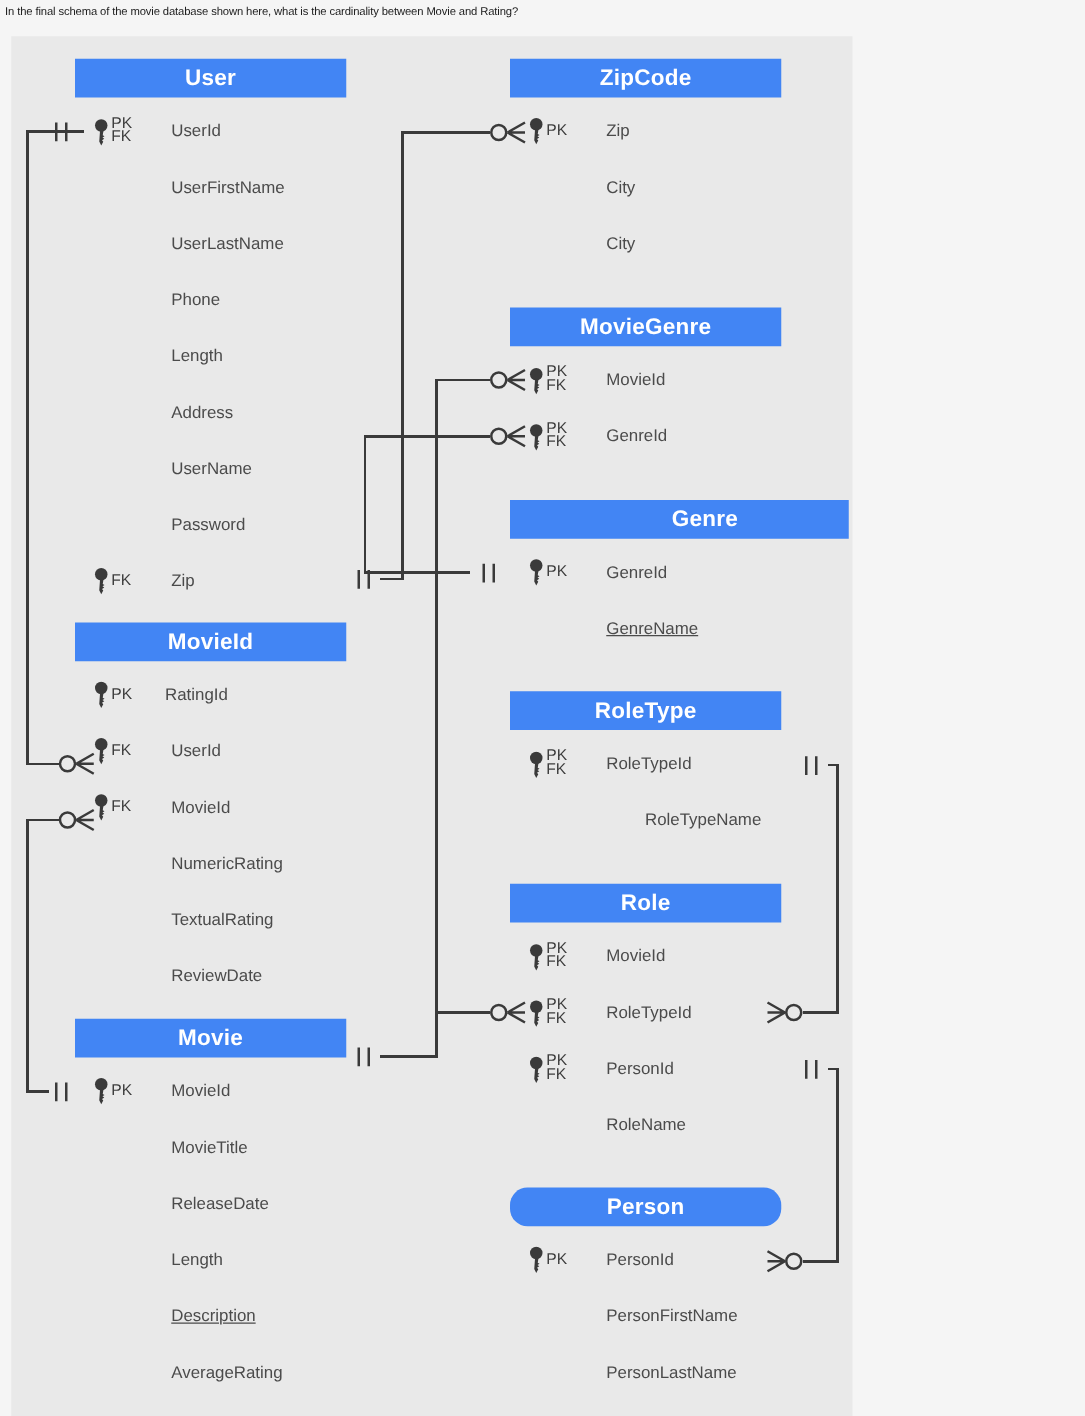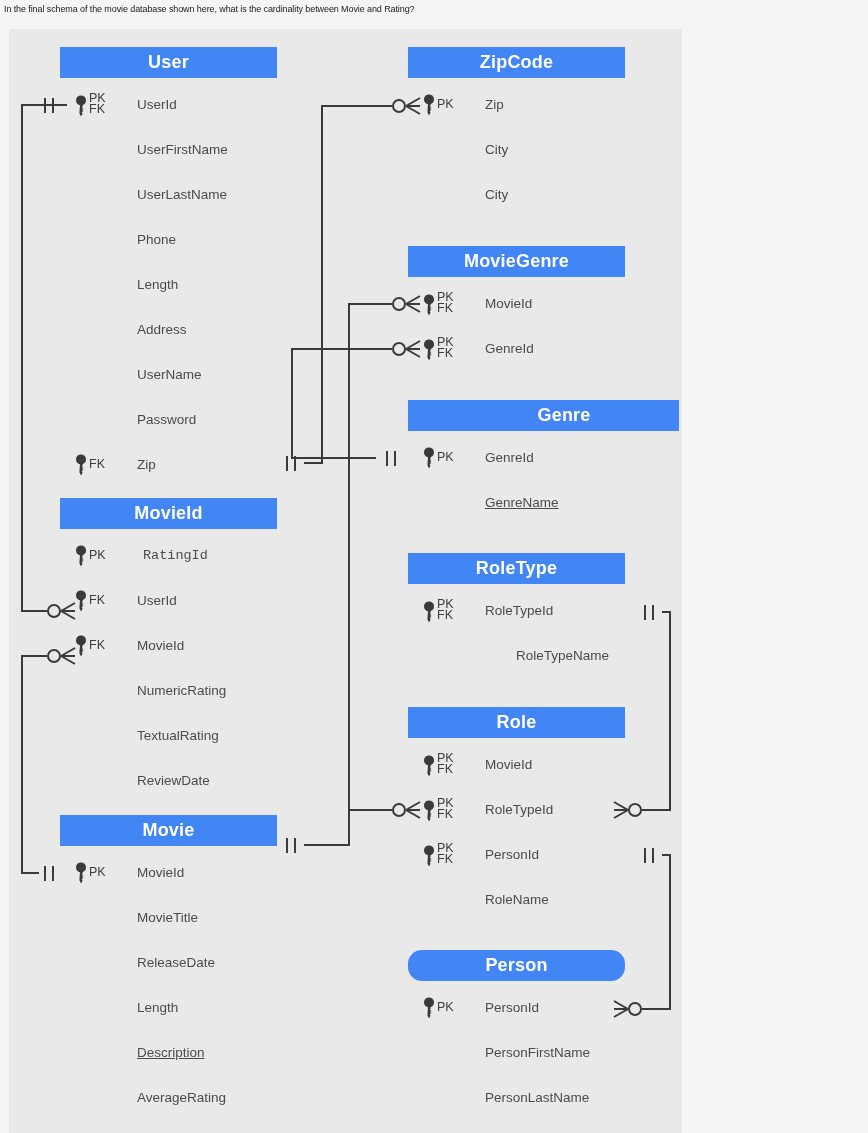--- a/index.html
+++ b/index.html
@@ -210,21 +210,21 @@
     <div class="entity-fields">
           <div class="field" style="top: 48px; left: 0px;">
     <div class="keywrap" style="left: 14px; top: -2px;">
       <svg class="keyicon" viewBox="0 0 14 22" style="top: 1px;">
         <circle cx="7" cy="5.4" r="5.0" fill="#3a3a3a"></circle>
         <path d="M 5.2 9.4 L 8.8 9.4 L 8.2 13.2 L 9.6 14.0 L 8.0 15.0 L 9.4 16.0 L 7.6 17.2 L 8.6 18.4 L 7.0 21.4 L 5.4 18.2 L 6.0 9.8 Z" fill="#3a3a3a"></path>
       </svg>
       <span class="keylabel kl-single">PK</span>
       <span class="keylabel kl-fk"></span>
     </div>
-    <div class="field-name" style="left: 83px; font-family: Liberation Mono, monospace;">RatingId</div>
+    <div class="field-name" style="left: 72px;">RatingId</div>
   </div>
           <div class="field" style="top: 93px; left: 0px;">
     <div class="keywrap" style="left: 14px; top: -2px;">
       <svg class="keyicon" viewBox="0 0 14 22" style="top: 1px;">
         <circle cx="7" cy="5.4" r="5.0" fill="#3a3a3a"></circle>
         <path d="M 5.2 9.4 L 8.8 9.4 L 8.2 13.2 L 9.6 14.0 L 8.0 15.0 L 9.4 16.0 L 7.6 17.2 L 8.6 18.4 L 7.0 21.4 L 5.4 18.2 L 6.0 9.8 Z" fill="#3a3a3a"></path>
       </svg>
       <span class="keylabel kl-single">FK</span>
       <span class="keylabel kl-fk"></span>
     </div>

